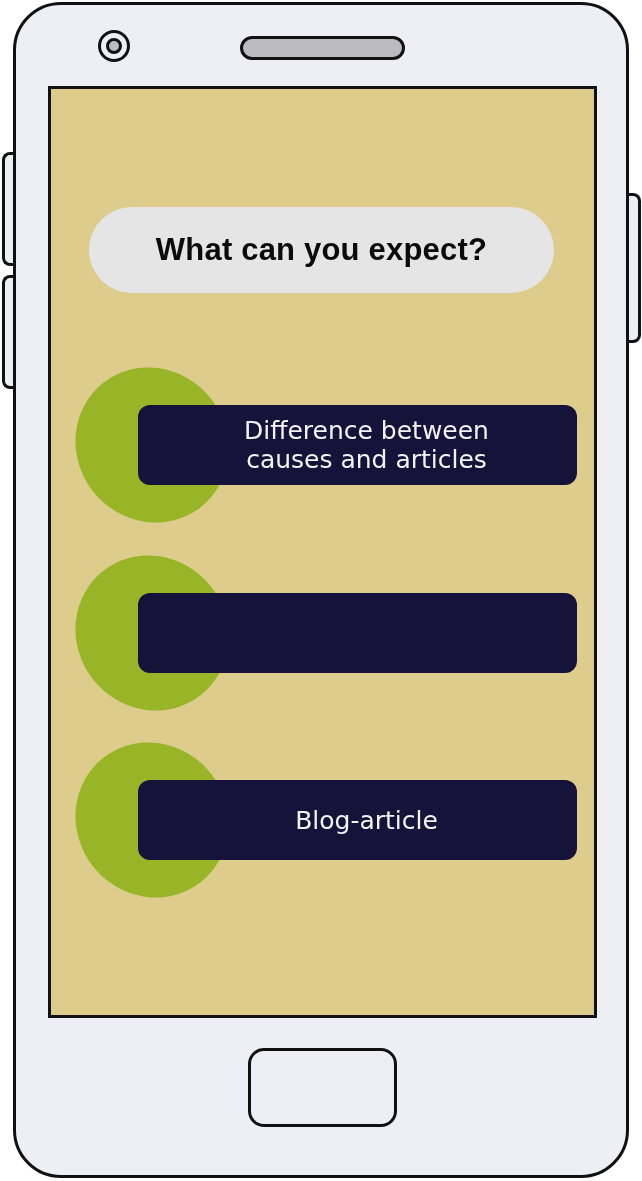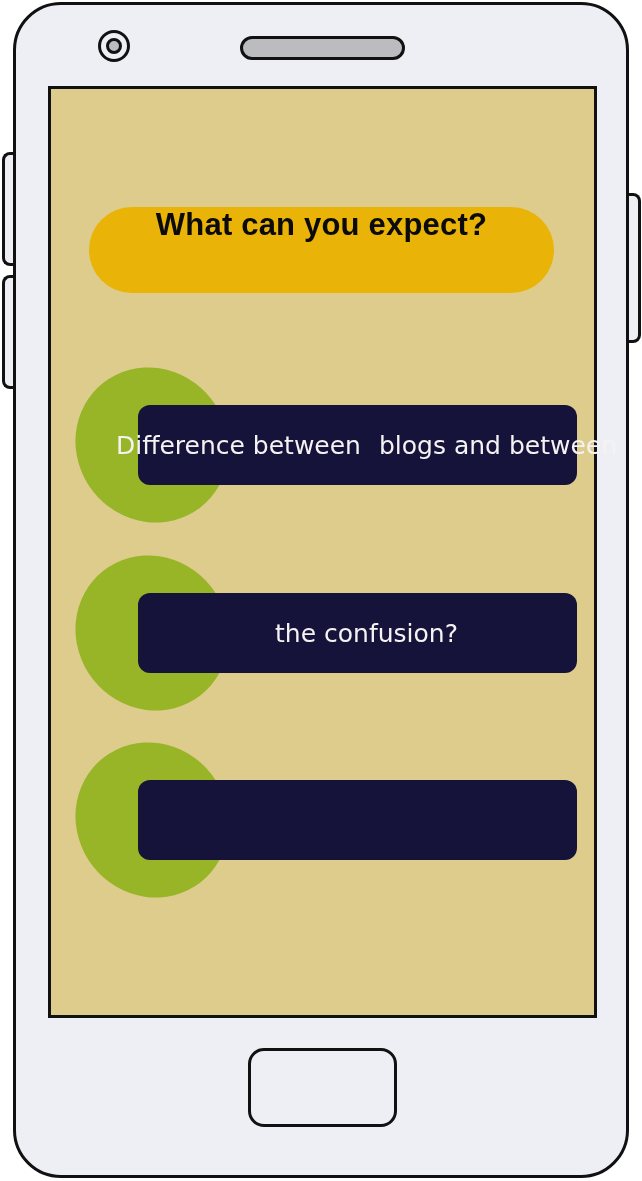--- a/index.html
+++ b/index.html
@@ -6,24 +6,24 @@
   body { width: 642px; height: 1181px; background: #ffffff; position: relative; overflow: hidden; font-family: "DejaVu Sans", sans-serif; }
   .side-btn { position: absolute; background: #EEEFF5; border: 3px solid #111; box-sizing: border-box; }
   .side-left { left: 2px; width: 16px; border-right: none; border-radius: 8px 0 0 8px; }
   .side-right { left: 624px; width: 17px; border-left: none; border-radius: 0 8px 8px 0; }
   .phone { position: absolute; left: 13px; top: 2px; width: 616px; height: 1176px; background: #EEEFF5; border: 3px solid #111; border-radius: 48px; box-sizing: border-box; }
   .camera { position: absolute; left: 98px; top: 30px; width: 32px; height: 32px; border-radius: 50%; border: 3px solid #111; box-sizing: border-box; background: #EEEFF5; }
   .camera::after { content: ""; position: absolute; left: 5px; top: 5px; width: 16px; height: 16px; border-radius: 50%; border: 3px solid #111; box-sizing: border-box; background: #BCBBC0; }
   .speaker { position: absolute; left: 240px; top: 36px; width: 165px; height: 24px; border-radius: 12px; border: 3px solid #111; box-sizing: border-box; background: #BCBBC0; }
   .screen { position: absolute; left: 48px; top: 86px; width: 549px; height: 932px; background: #DDCC8B; border: 3px solid #111; box-sizing: border-box; }
   .home { position: absolute; left: 248px; top: 1048px; width: 149px; height: 79px; border: 3px solid #111; border-radius: 16px; box-sizing: border-box; background: #EEEFF5; }
-  .title-pill { position: absolute; left: 89px; top: 207px; width: 465px; height: 86px; border-radius: 43px; background: #eab308; display: flex; align-items: flex-start; justify-content: center; }
+  .title-pill { position: absolute; left: 89px; top: 207px; width: 465px; height: 86px; border-radius: 43px; background: #e5e5e5; display: flex; align-items: center; justify-content: center; }
   .title-text { font-family: "Liberation Sans", sans-serif; font-weight: bold; font-size: 31px; color: #0b0b0b; letter-spacing: 0.2px; }
   .blob { position: absolute; width: 150px; height: 158px; background: #97B527; border-radius: 50%; transform: rotate(-38deg); }
-  .item-box { position: absolute; left: 138px; width: 439px; height: 80px; background: #16133A; border-radius: 12px; display: flex; flex-direction: row; align-items: center; justify-content: center; }
+  .item-box { position: absolute; left: 138px; width: 439px; height: 80px; background: #16133A; border-radius: 12px; display: flex; flex-direction: column; align-items: center; justify-content: center; }
   .item-line { font-family: "DejaVu Sans", sans-serif; font-size: 25px; line-height: 29px; color: #F4F2F2; padding-left: 18px; white-space: nowrap; }
 </style>
 </head>
 <body>
 
 <div class="side-btn side-left" style="top:152px;height:114px;"></div>
 <div class="side-btn side-left" style="top:275px;height:114px;"></div>
 <div class="side-btn side-right" style="top:193px;height:150px;"></div>
 
 <div class="phone"></div>
@@ -33,25 +33,25 @@
 
 <div class="screen"></div>
 
 <div class="title-pill">
   <span class="title-text">What can you expect?</span>
 </div>
 
 <div class="blob" style="left:77px;top:366px;"></div>
 <div class="item-box" style="top:405px;">
   <span class="item-line">Difference between</span>
-  <span class="item-line">blogs and between</span>
+  <span class="item-line">causes and articles</span>
 </div>
 
 <div class="blob" style="left:77px;top:554px;"></div>
 <div class="item-box" style="top:593px;">
-  <span class="item-line">the confusion?</span>
 </div>
 
 <div class="blob" style="left:77px;top:741px;"></div>
 <div class="item-box" style="top:780px;">
+  <span class="item-line">Blog-article</span>
 </div>
 
 <div class="home"></div>
 
 </body></html>

